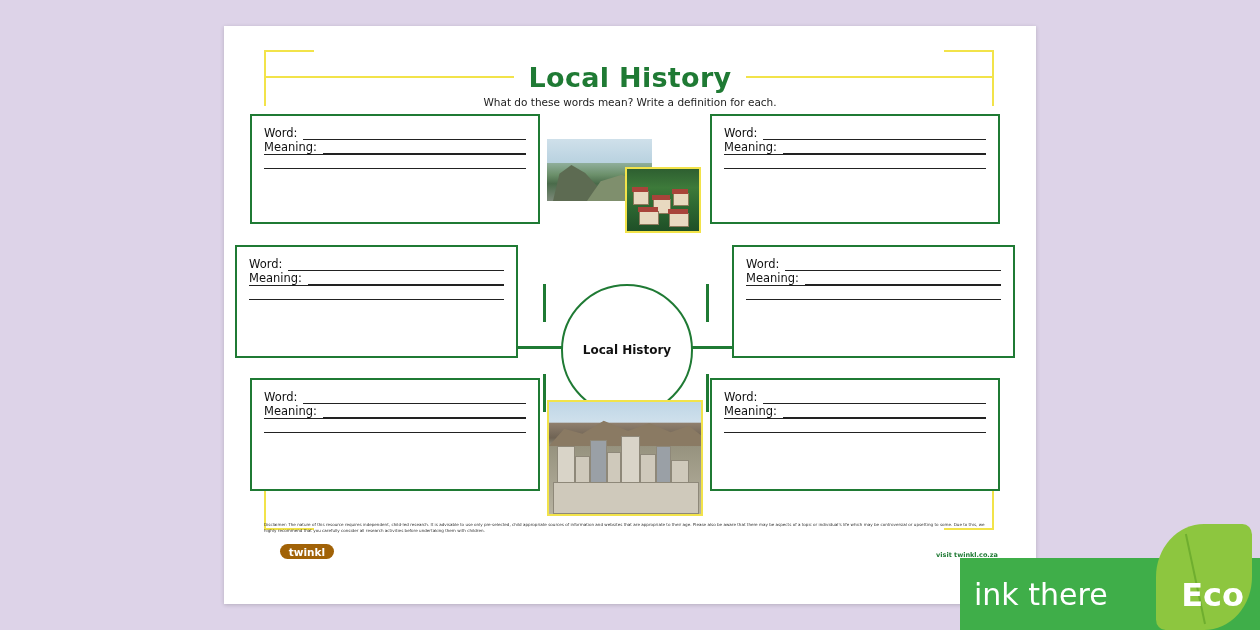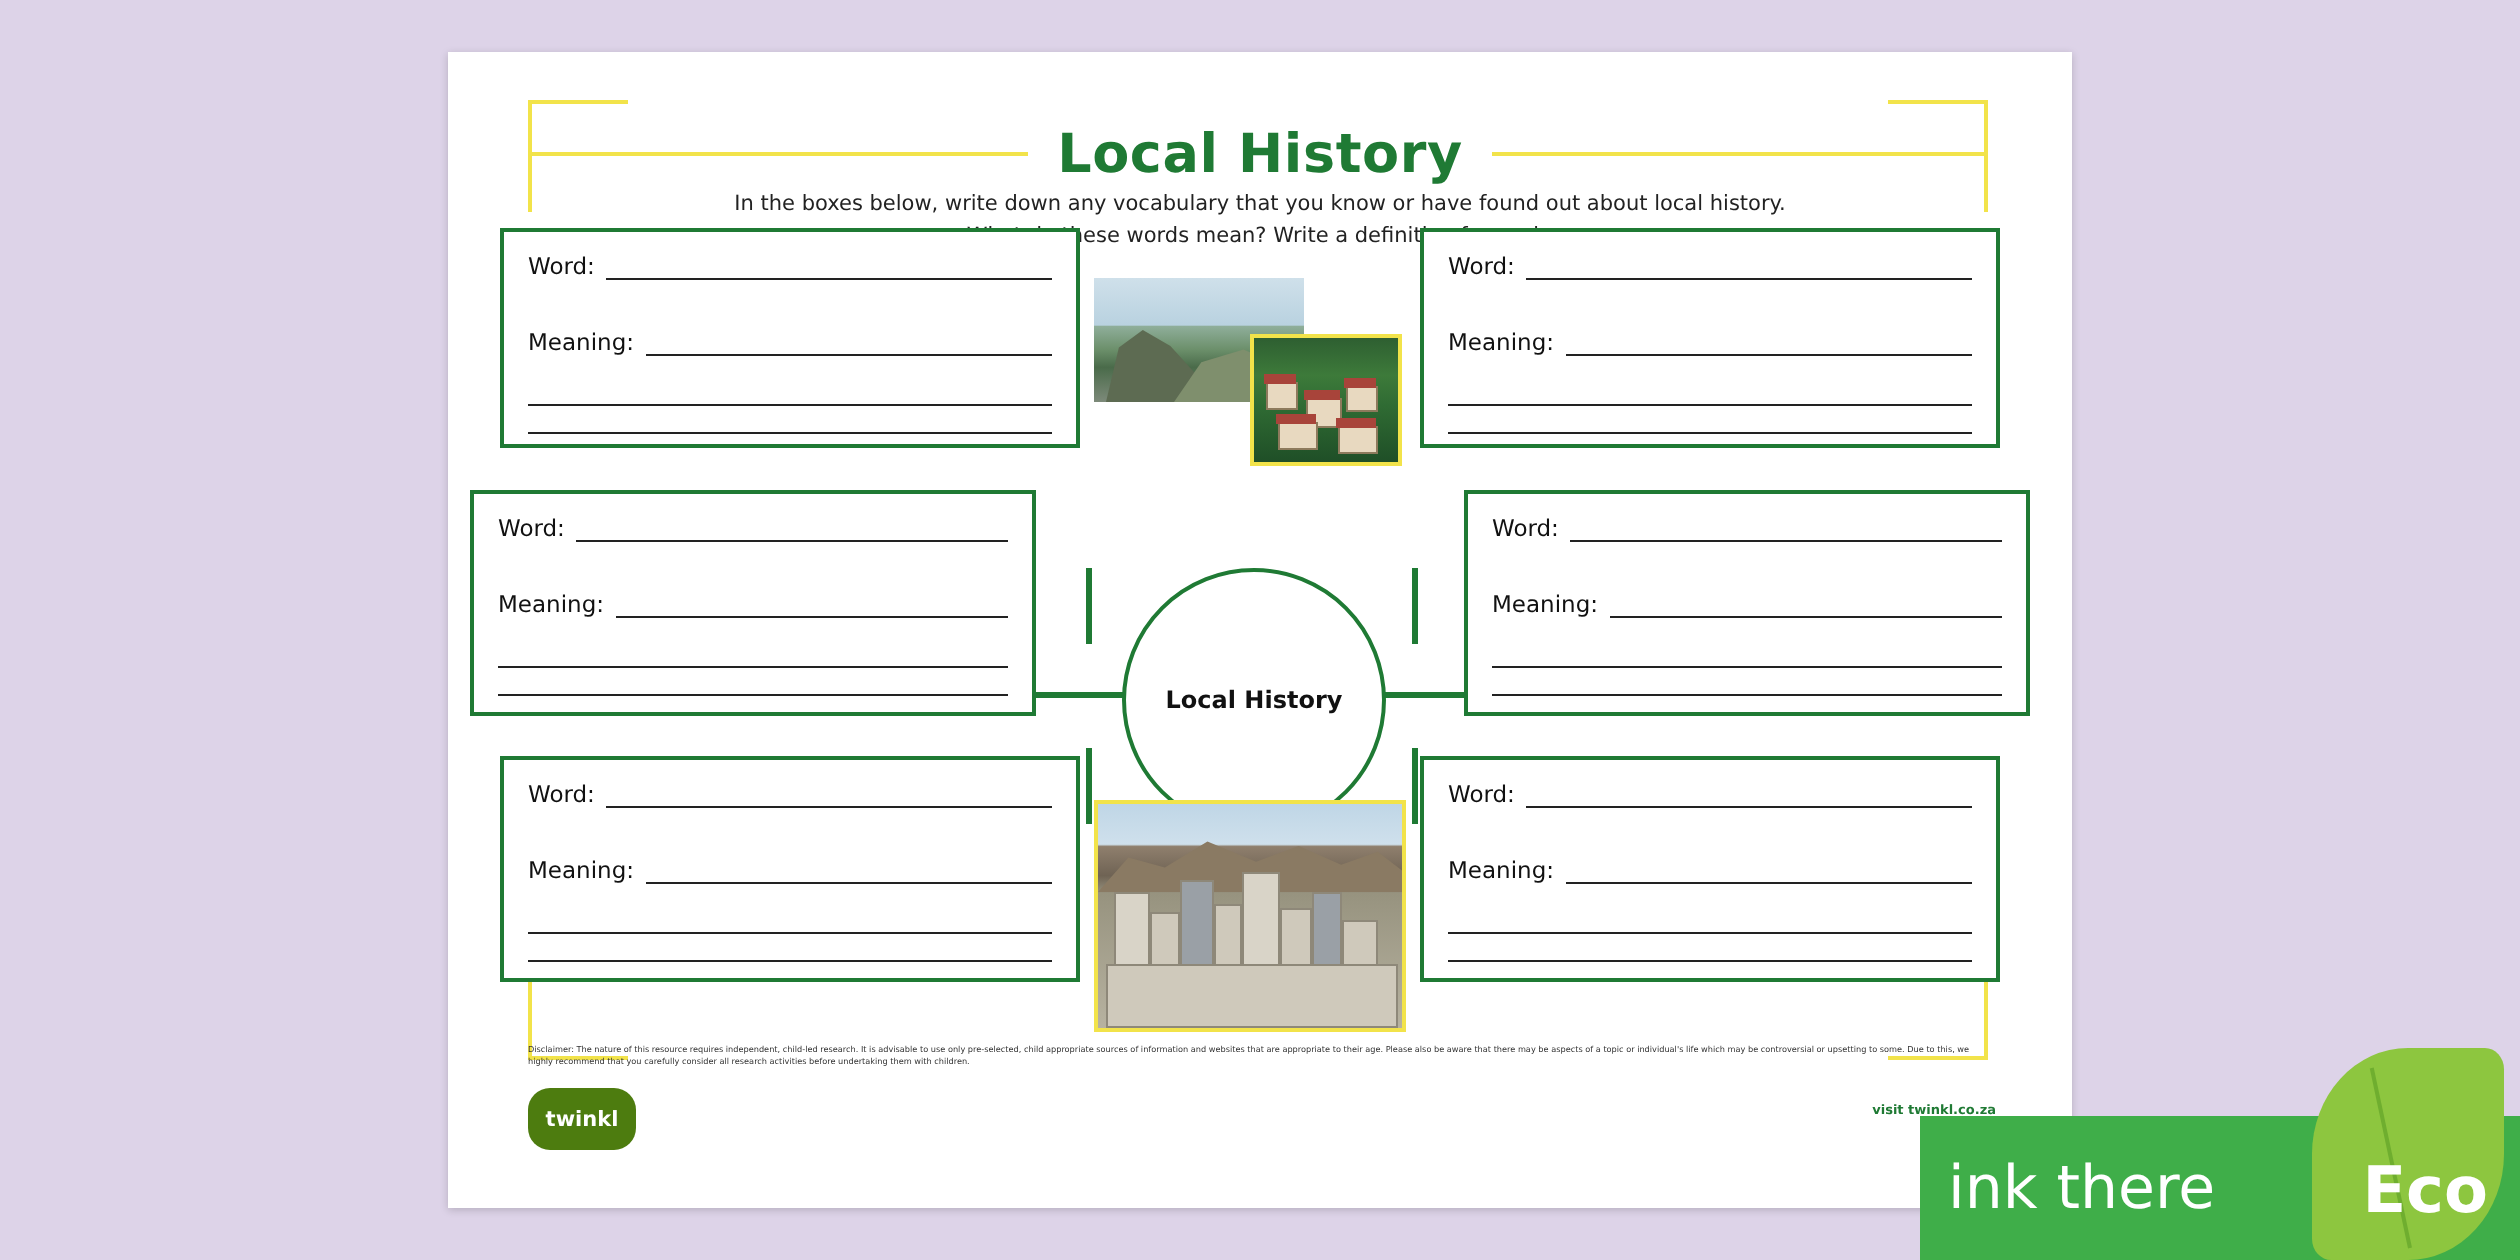--- a/index.html
+++ b/index.html
@@ -91,21 +91,21 @@
   }
   .box-inner {
     position: absolute;
     left: 12px;
     right: 12px;
     top: 10px;
   }
   .row {
     display: flex;
     align-items: flex-end;
-    margin-bottom: 24px;
+    margin-bottom: 0;
   }
   .row .lbl {
     font-family: "DejaVu Sans", sans-serif;
     font-size: 11.5px;
     color: #111111;
     white-space: nowrap;
     padding-right: 6px;
   }
   .row .line {
     flex: 1;
@@ -201,26 +201,26 @@
     top: 496px;
     width: 732px;
     font-family: "DejaVu Sans", sans-serif;
     font-size: 4.1px;
     line-height: 6px;
     color: #333333;
     text-align: left;
   }
   .twinkl-logo {
     position: absolute;
-    left: 40px;
+    left: 56px;
     top: 518px;
     width: 54px;
-    height: 31px;
+    height: 15px;
     border-radius: 11px;
-    background: #4d7c0f;
+    background: #a16207;
     color: #ffffff;
     font-family: "DejaVu Sans", sans-serif;
     font-size: 10.5px;
     font-weight: bold;
     display: flex;
     align-items: center;
     justify-content: center;
   }
   .visit-url {
     position: absolute;
@@ -302,21 +302,20 @@
   <div class="yellow-frame"></div>
   <div class="frame-mask fm-top"></div>
   <div class="frame-mask fm-bottom"></div>
   <div class="frame-mask fm-left"></div>
   <div class="frame-mask fm-right"></div>
 
   <div class="title-rule rule-left"></div>
   <div class="title-rule rule-right"></div>
   <div class="title">Local History</div>
   <div class="subtitle">
-    <div>In the boxes below, write down any vocabulary that you know or have found out about local history.</div>
     <div>What do these words mean? Write a definition for each.</div>
   </div>
 
   <div class="connector" style="left:319px; top:258px; width:2.5px; height:38px;"></div>
   <div class="connector" style="left:482px; top:258px; width:2.5px; height:38px;"></div>
   <div class="connector" style="left:292px; top:320px; width:50px; height:2.5px;"></div>
   <div class="connector" style="left:460px; top:320px; width:50px; height:2.5px;"></div>
   <div class="connector" style="left:319px; top:348px; width:2.5px; height:38px;"></div>
   <div class="connector" style="left:482px; top:348px; width:2.5px; height:38px;"></div>
 

